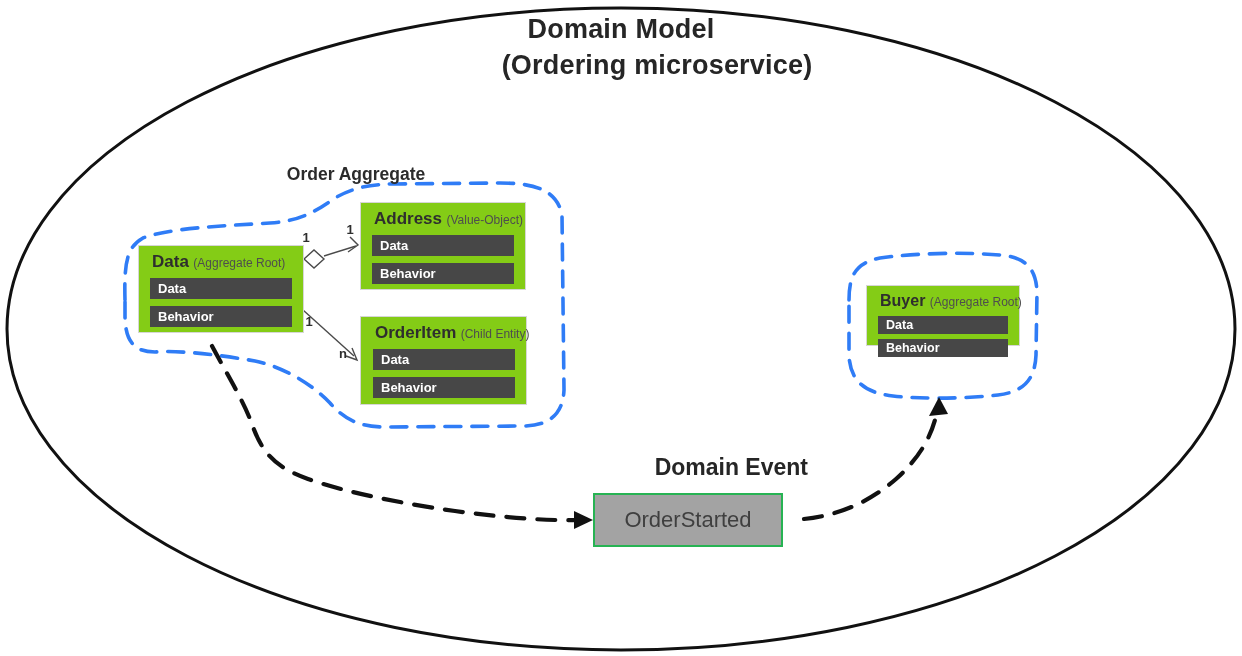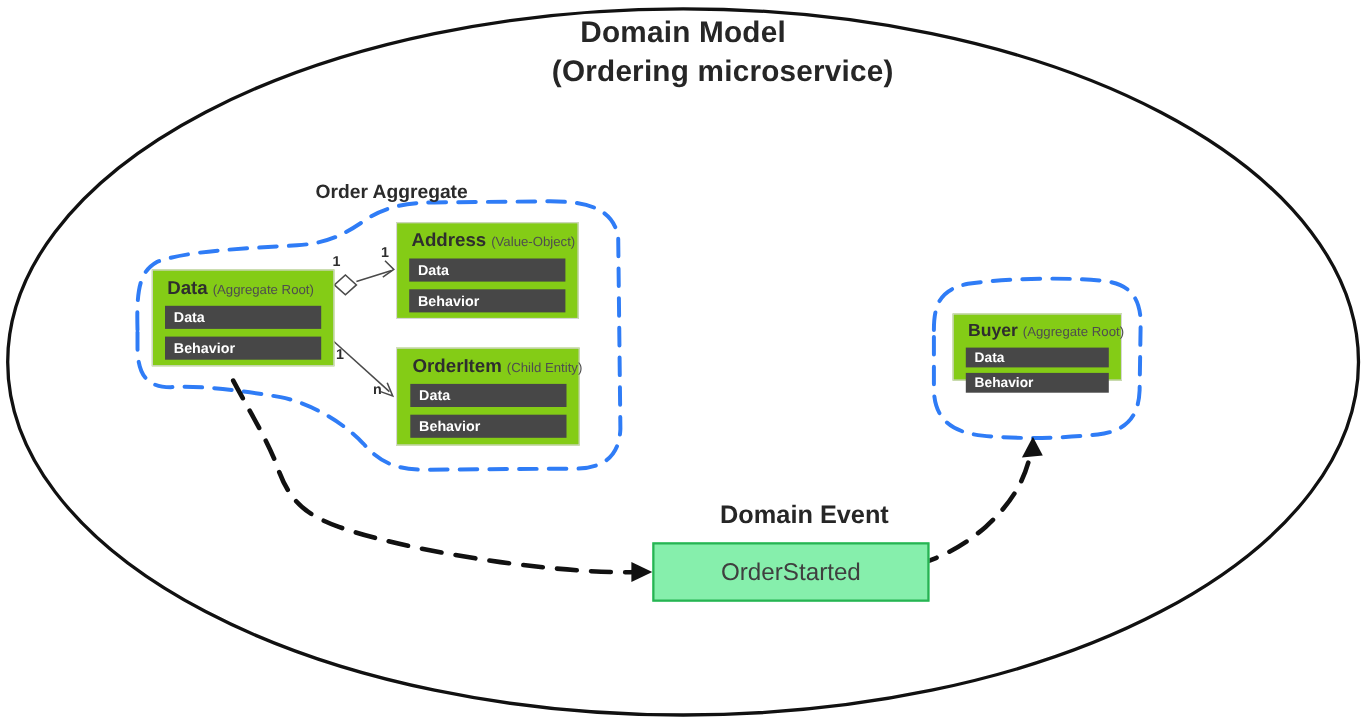--- a/index.html
+++ b/index.html
@@ -29,22 +29,22 @@
   .entity-header{white-space:nowrap;margin:2px 0 6px 2px;}
   .entity-name{font-weight:bold;color:#2e2e2e;font-size:17px;}
   .entity-type{color:#4e4e4e;font-size:12px;}
   .entity-bar{
     background:#474747;color:#ffffff;font-weight:bold;font-size:13px;
     height:21px;line-height:21px;padding-left:8px;margin-bottom:7px;
   }
   .entity.small .entity-name{font-size:16px;}
   .entity.small .entity-bar{height:18px;line-height:18px;margin-bottom:5px;font-size:12.5px;}
   .event-box{
-    left:593px;top:493px;width:252px;height:54px;
-    background:#86efac;border:2px solid #27b353;box-sizing:border-box;
+    left:593px;top:493px;width:190px;height:54px;
+    background:#a3a3a3;border:2px solid #27b353;box-sizing:border-box;
     display:flex;align-items:center;justify-content:center;
     font-size:22px;color:#3f3f3f;
   }
   .mult{
     font-size:13px;font-weight:bold;color:#2e2e2e;width:20px;text-align:center;
   }
 </style>
 </head>
 <body>
 

